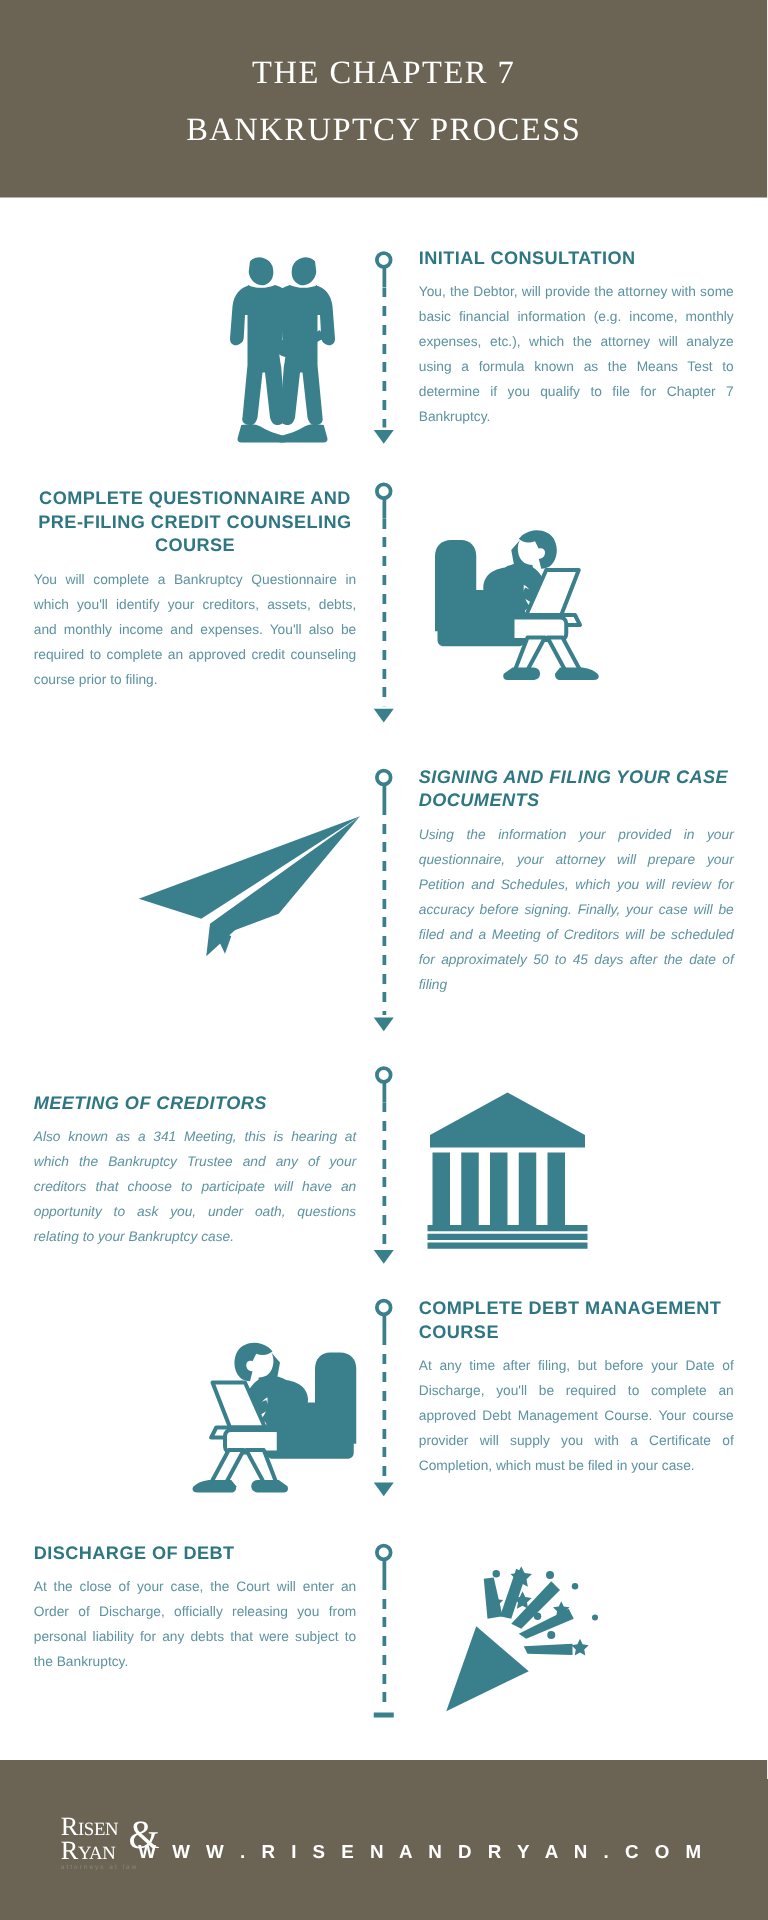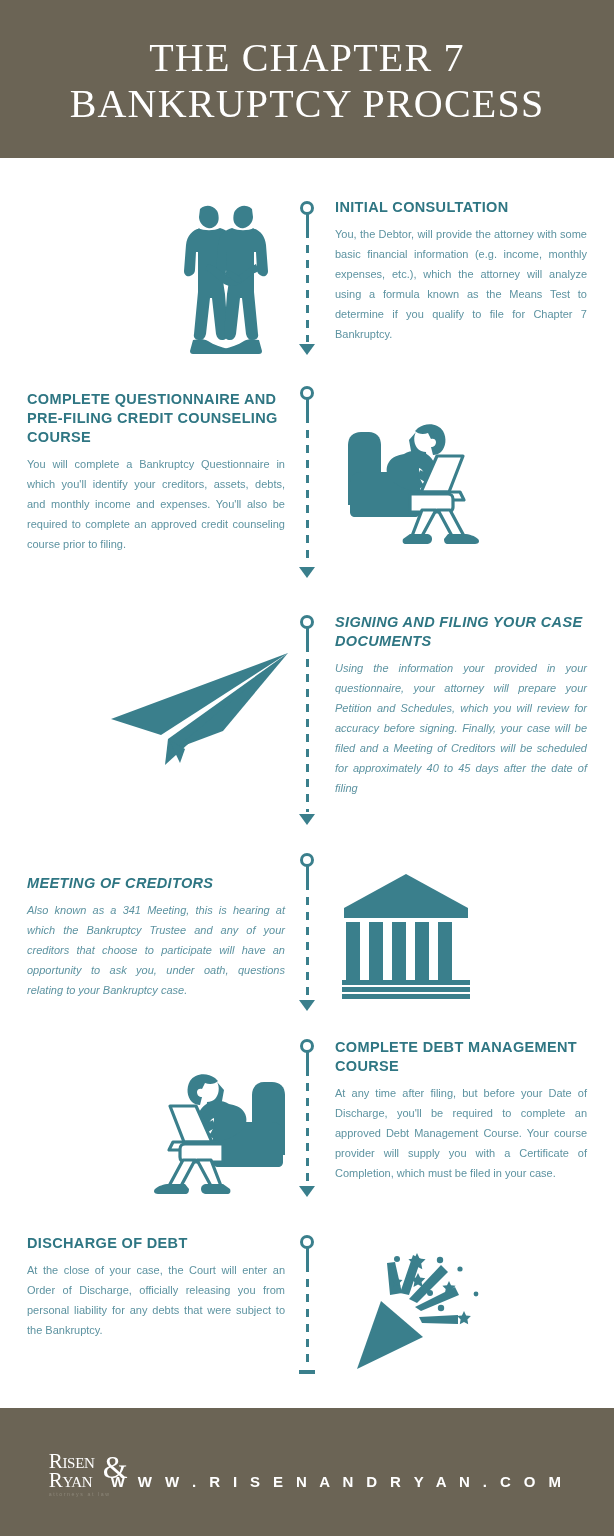--- a/index.html
+++ b/index.html
@@ -23,21 +23,21 @@
     left:0; top:0;
     width:614px; height:158px;
     background:#6b6455;
     display:flex;
     align-items:center;
     justify-content:center;
   }
   .header-title{
     color:#ffffff;
     font-family:"Liberation Serif", serif;
-    font-size:40px;
+    font-size:26px;
     line-height:46px;
     letter-spacing:1.2px;
     text-align:center;
     font-weight:400;
     white-space:pre-line;
     margin-top:4px;
   }
 
   
   .spine{
@@ -94,21 +94,21 @@
   .step-title{
     color:#2f7683;
     font-size:14.5px;
     font-weight:bold;
     letter-spacing:0.35px;
     line-height:19px;
     margin:0 0 7px 0;
     text-transform:uppercase;
   }
   .title-right{ text-align:left; }
-  .title-center{ text-align:left; }
+  .title-center{ text-align:center; }
 
   .step-body{
     color:#5d93a1;
     font-size:11px;
     line-height:20px;
     text-align:justify;
     margin:0;
   }
 
   
@@ -252,21 +252,21 @@
       <path d="M84 100 l14 0 l-14 26 l-10 0 z" fill="#ffffff" stroke="#3a7f8c" stroke-width="3.2" stroke-linejoin="round"></path>
       <path d="M100 100 l12 0 l14 26 l-12 0 z" fill="#ffffff" stroke="#3a7f8c" stroke-width="3.2" stroke-linejoin="round"></path>
 
       <path d="M72 124 l16 0 c4 0 6 2 6 5 c0 3 -2 5 -6 5 l-20 0 c-3 0 -4 -2 -3 -5 z" fill="#3a7f8c"></path>
       <path d="M110 124 l16 0 c5 0 11 2 14 5 c2 2 1 5 -3 5 l-27 0 c-3 0 -4 -2 -4 -5 z" fill="#3a7f8c"></path>
     </svg>
   </div>
 
   <div class="block txt-right" style="top:613px;font-style:italic;">
     <div class="step-title title-right">SIGNING AND FILING YOUR CASE DOCUMENTS</div>
-    <div class="step-body">Using the information your provided in your questionnaire, your attorney will prepare your Petition and Schedules, which you will review for accuracy before signing. Finally, your case will be filed and a Meeting of Creditors will be scheduled for approximately 40 to 45 days after the date of filing</div>
+    <div class="step-body">Using the information your provided in your questionnaire, your attorney will prepare your Petition and Schedules, which you will review for accuracy before signing. Finally, your case will be filed and a Meeting of Creditors will be scheduled for approximately 50 to 45 days after the date of filing</div>
   </div>
 
   <div class="illus" style="left:105px;top:645px;">
     <svg width="190" height="120" viewBox="0 0 190 120" fill="#3a7f8c">
       <path d="M183 8 L6 74 L56 90 z"></path>
       <path d="M183 8 L63 94 L60 120 z"></path>
       <path d="M183 8 L70 104 L118 86 z"></path>
       <path d="M64 95 L75 118 L80 104 z"></path>
     </svg>
   </div>

